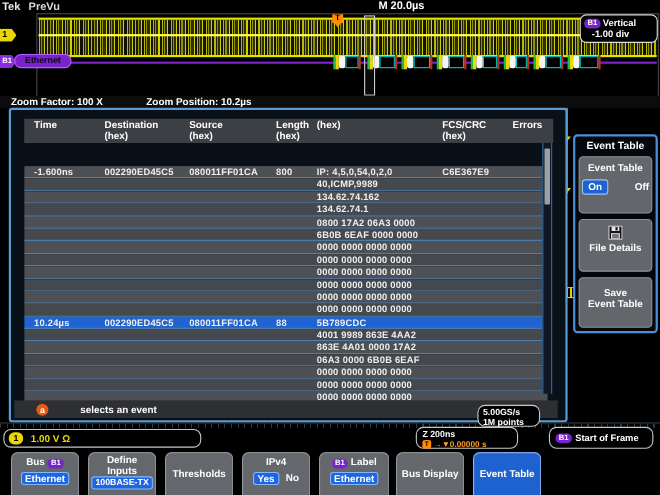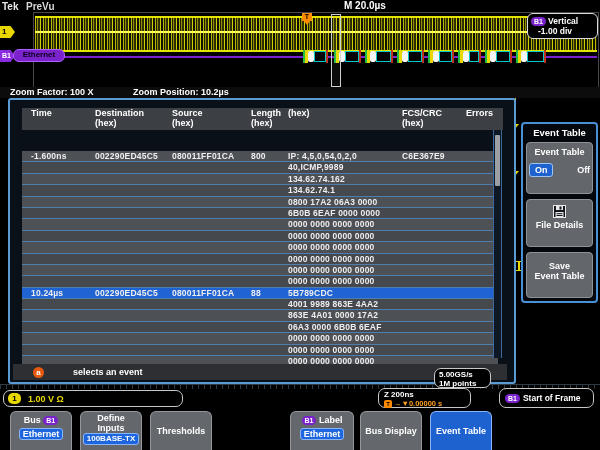--- a/index.html
+++ b/index.html
@@ -482,20 +482,27 @@
     <div class="ln" style="margin-top:3px;"><span class="bluepill">Ethernet</span></div>
   </div>
   <div class="bbtn" style="left:80px;" id="btn-define">
     <div class="ln" style="padding-top:1px;">Define</div>
     <div class="ln">Inputs</div>
     <div class="ln"><span class="bluepill" style="font-size:8px;">100BASE-TX</span></div>
   </div>
   <div class="bbtn" style="left:150px;" id="btn-thresholds">
     <div class="center1">Thresholds</div>
   </div>
+  <div class="bbtn" style="left:220px;" id="btn-ipv4">
+    <div class="ln pad">IPv4</div>
+    <div class="ln" style="margin-top:4px;display:flex;justify-content:space-around;padding:0 6px;">
+      <span class="bluepill">Yes</span>
+      <span>No</span>
+    </div>
+  </div>
   <div class="bbtn" style="left:290px;width:64px;" id="btn-label">
     <div class="ln pad"><span class="b1chip">B1</span>
       <span>Label</span></div>
     <div class="ln" style="margin-top:3px;"><span class="bluepill">Ethernet</span></div>
   </div>
   <div class="bbtn" style="left:360px;" id="btn-busdisplay">
     <div class="center1">Bus Display</div>
   </div>
   <div class="bbtn" style="left:430px;" id="btn-eventtable">
     <div class="center1">Event Table</div>

